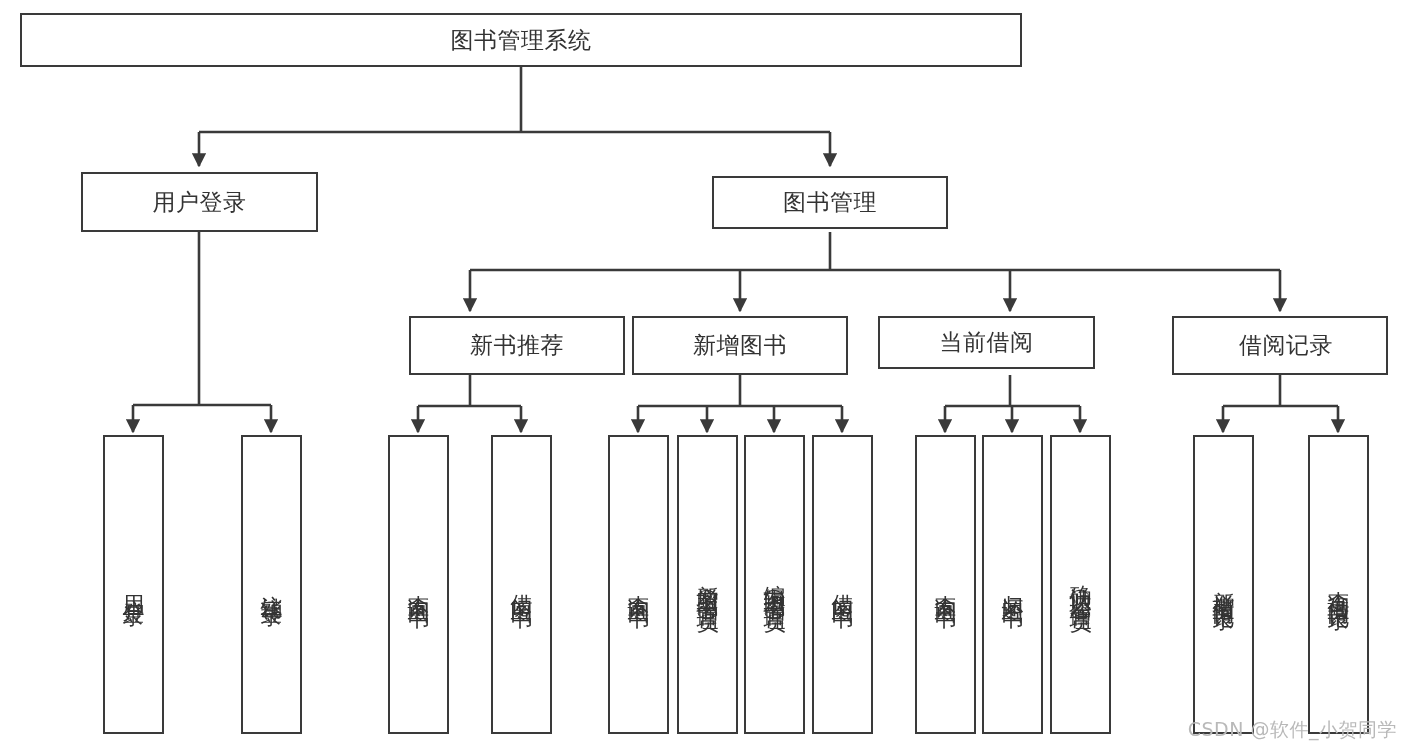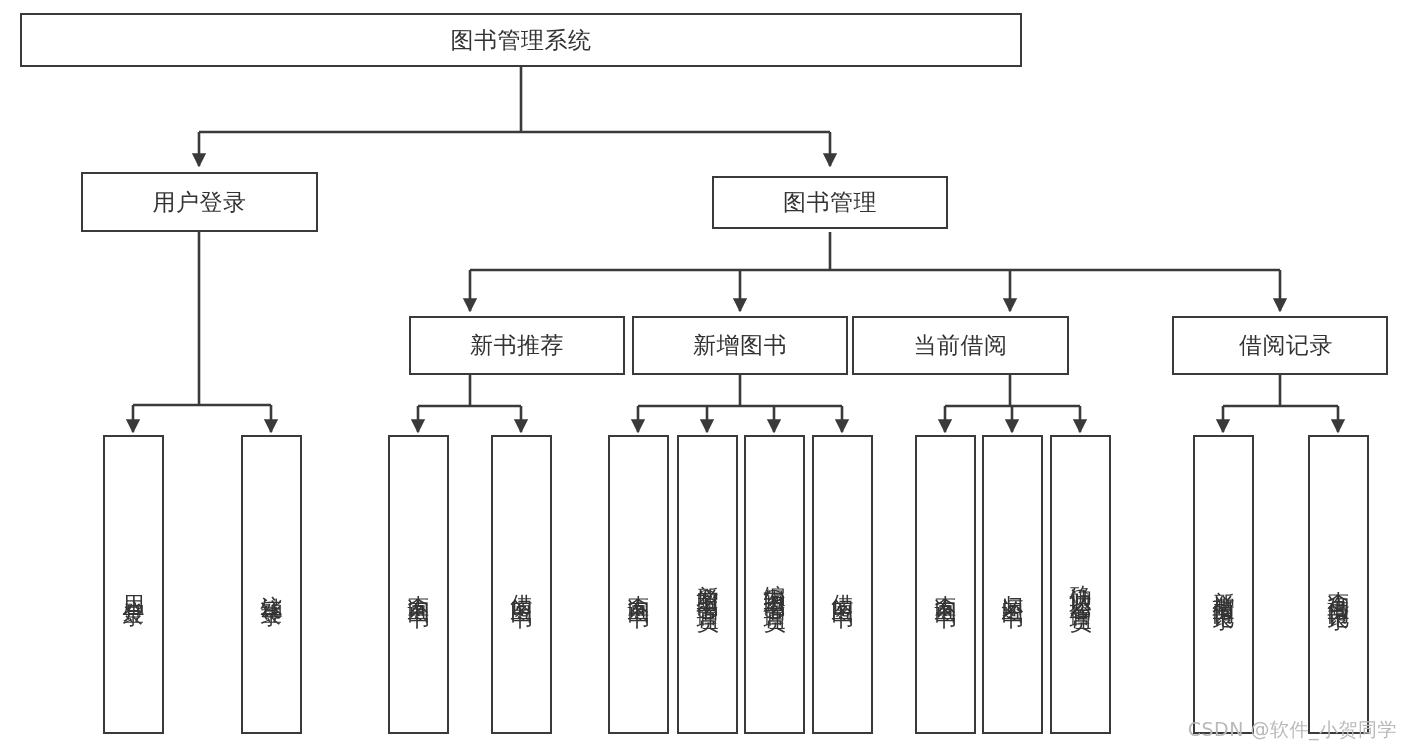--- a/index.html
+++ b/index.html
@@ -128,21 +128,21 @@
   <div class="node horiz" style="left:712px; top:176px; width:236px; height:53px;">
     <span>图书管理</span>
   </div>
 
   <div class="node horiz" style="left:362px; top:316px; width:216px; height:59px;margin-left:47px;">
     <span>新书推荐</span>
   </div>
   <div class="node horiz" style="left:632px; top:316px; width:216px; height:59px;">
     <span>新增图书</span>
   </div>
-  <div class="node horiz" style="left:852px; top:316px; width:217px; height:59px;">
+  <div class="node horiz" style="left:878px; top:316px; width:217px; height:53px;">
     <span>当前借阅</span>
   </div>
   <div class="node horiz" style="left:1172px; top:316px; width:216px; height:59px;padding-left:12px;">
     <span>借阅记录</span>
   </div>
 
   <div class="node vert" style="left:103px; top:435px; width:61px; height:299px;">
     <span class="vtext">用户登录</span>
   </div>
   <div class="node vert" style="left:241px; top:435px; width:61px; height:299px;">

